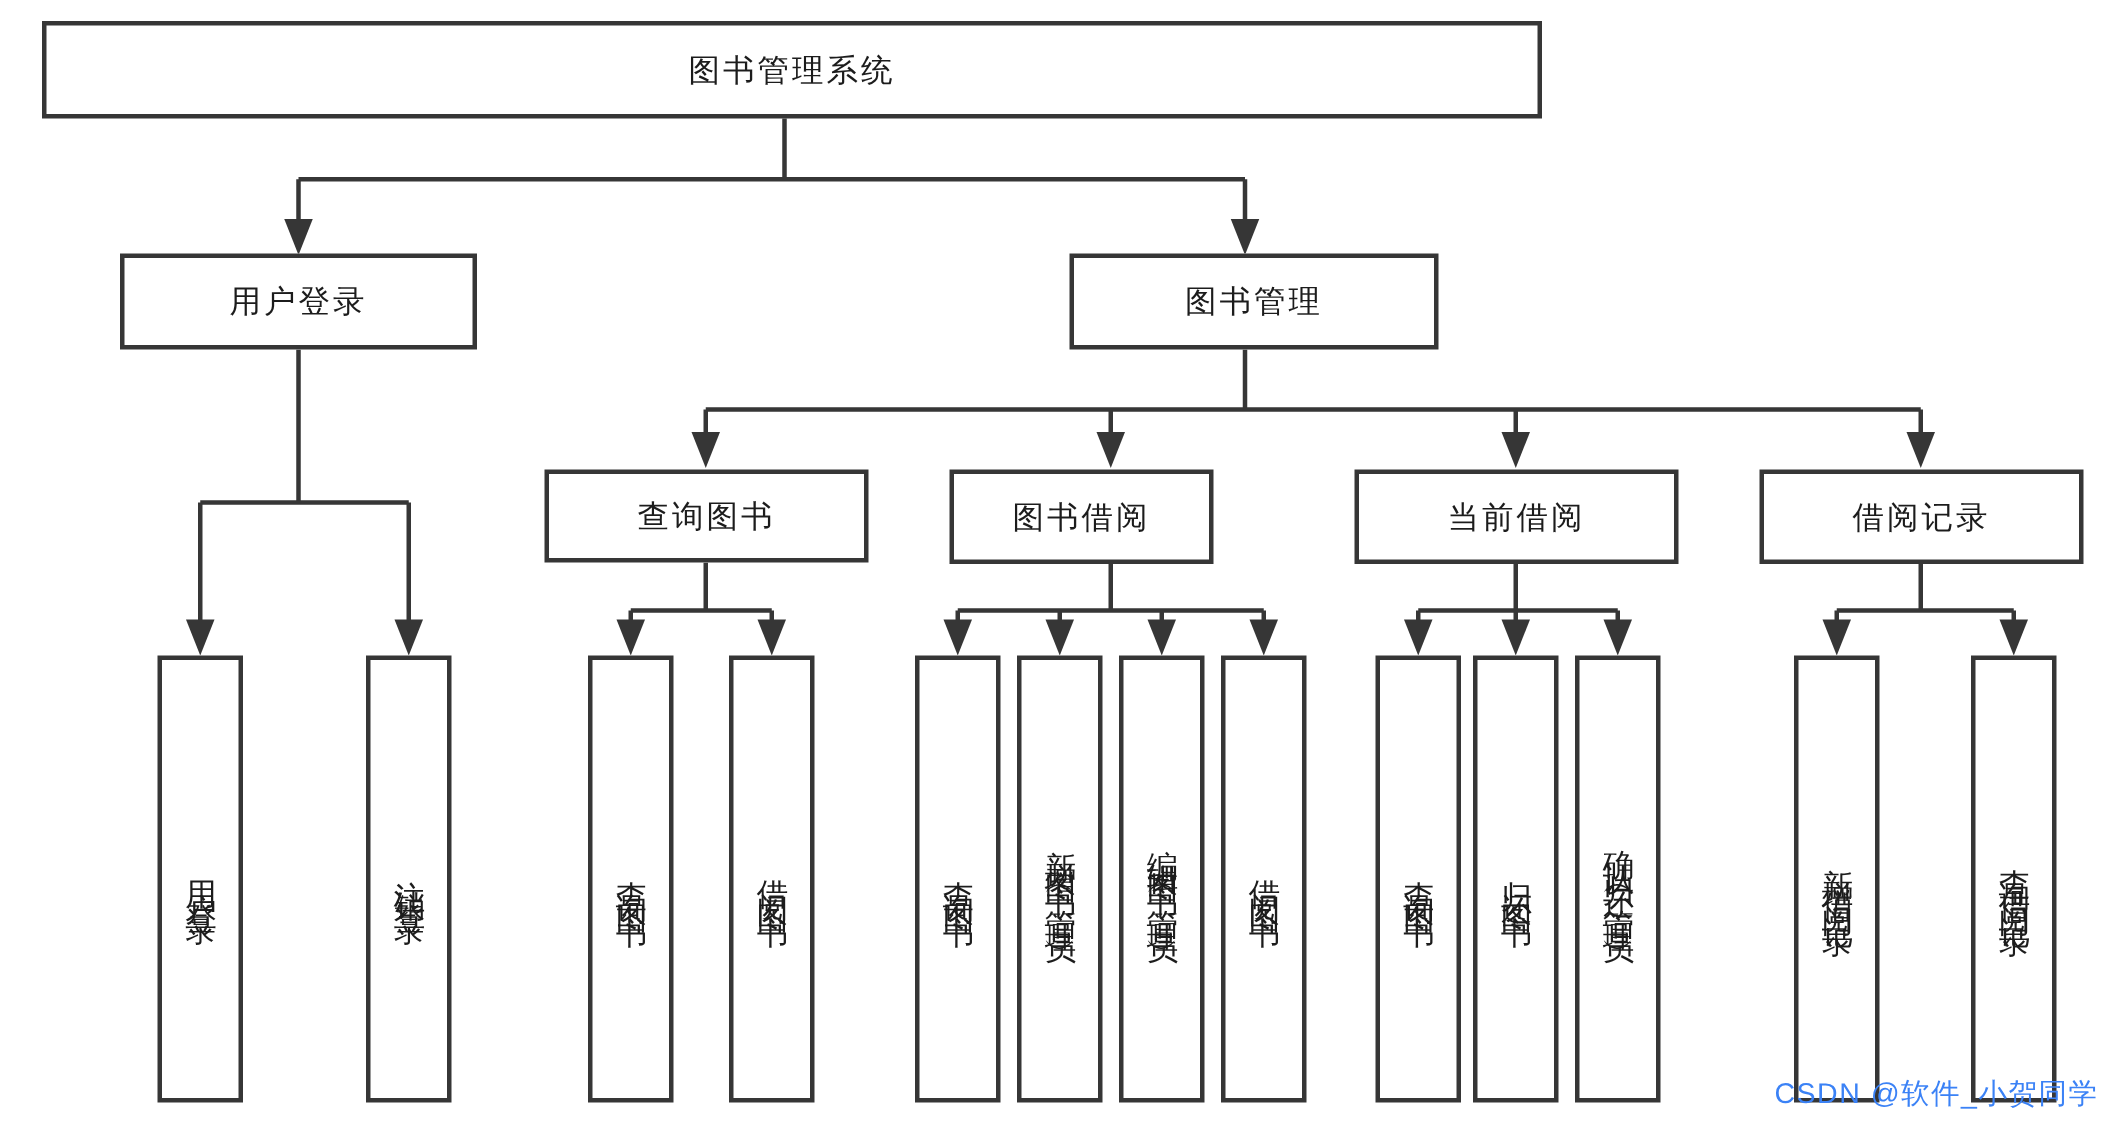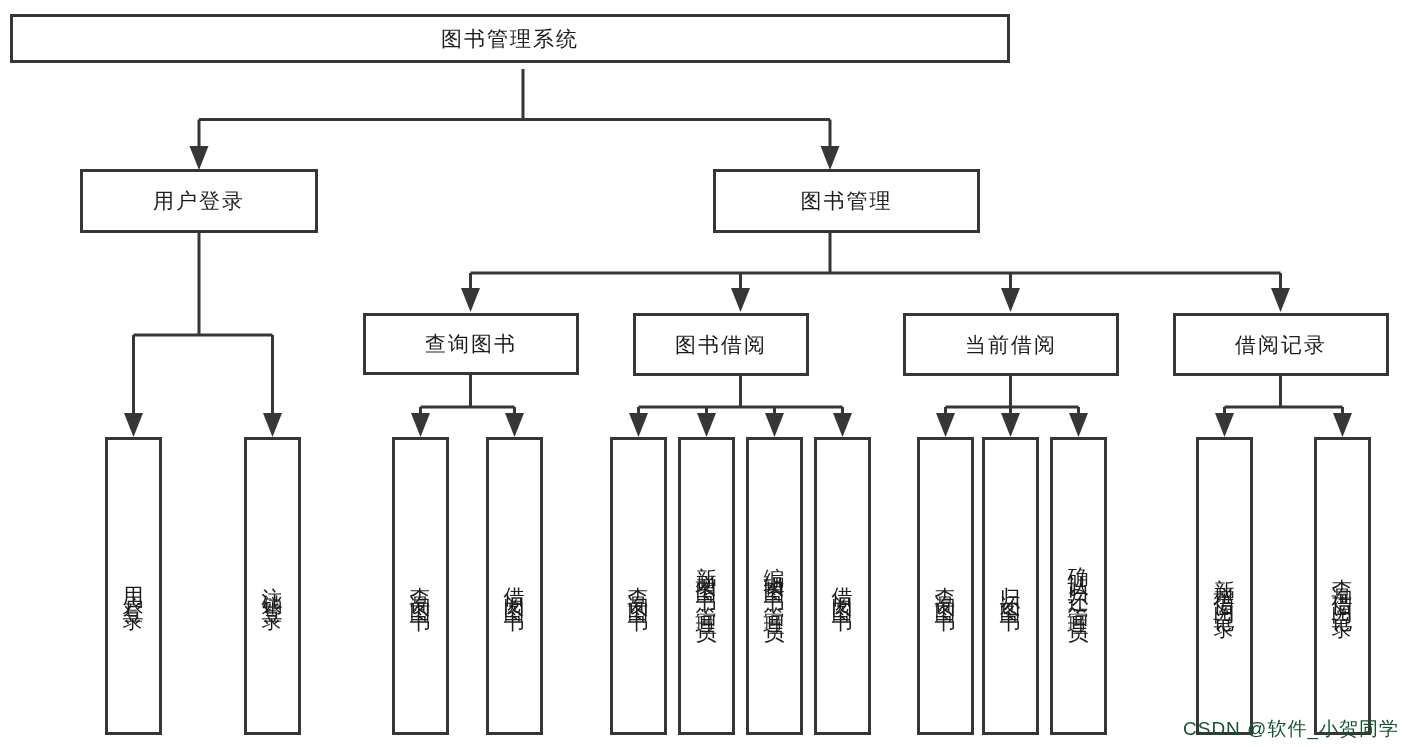--- a/index.html
+++ b/index.html
@@ -45,21 +45,21 @@
     line-height: 1;
   }
   .node.v span {
     display: inline-block;
   }
   .watermark {
     position: absolute;
     left: 1183px;
     top: 716px;
     font-size: 19px;
-    color: #14532d;
+    color: #3b82f6;
     letter-spacing: 1px;
     white-space: nowrap;
     z-index: 5;
   }
 </style>
 </head>
 <body>
 
 <div class="canvas">
 
@@ -96,28 +96,28 @@
       <polygon points="765,413 784,413 774.5,437"></polygon>
       <polygon points="833,413 852,413 842.5,437"></polygon>
       <polygon points="936,413 955,413 945.5,437"></polygon>
       <polygon points="1001,413 1020,413 1010.5,437"></polygon>
       <polygon points="1069,413 1088,413 1078.5,437"></polygon>
       <polygon points="1215,413 1234,413 1224.5,437"></polygon>
       <polygon points="1333,413 1352,413 1342.5,437"></polygon>
     </g>
   </svg>
 
-  <div class="node h" style="left:10px; top:14px; width:1000px; height:49px">
+  <div class="node h" style="left:28px; top:14px; width:1000px; height:65px">
     <span>图书管理系统</span>
   </div>
 
   <div class="node h" style="left:80px; top:169px; width:238px; height:64px">
     <span>用户登录</span>
   </div>
-  <div class="node h" style="left:713px; top:169px; width:267px; height:64px">
+  <div class="node h" style="left:713px; top:169px; width:246px; height:64px">
     <span>图书管理</span>
   </div>
 
   <div class="node h" style="left:363px; top:313px; width:216px; height:62px">
     <span>查询图书</span>
   </div>
   <div class="node h" style="left:633px; top:313px; width:176px; height:63px">
     <span>图书借阅</span>
   </div>
   <div class="node h" style="left:903px; top:313px; width:216px; height:63px">

